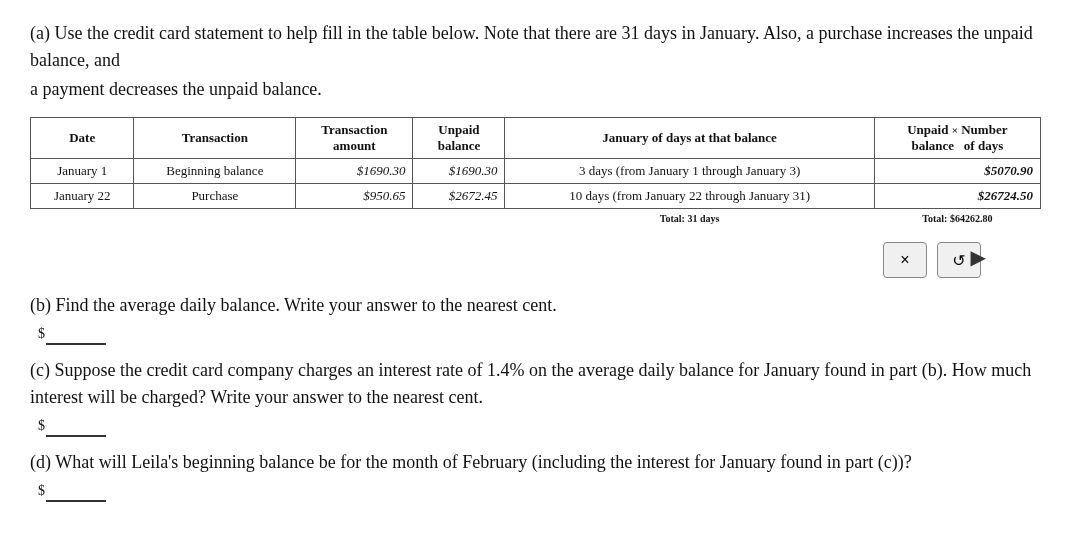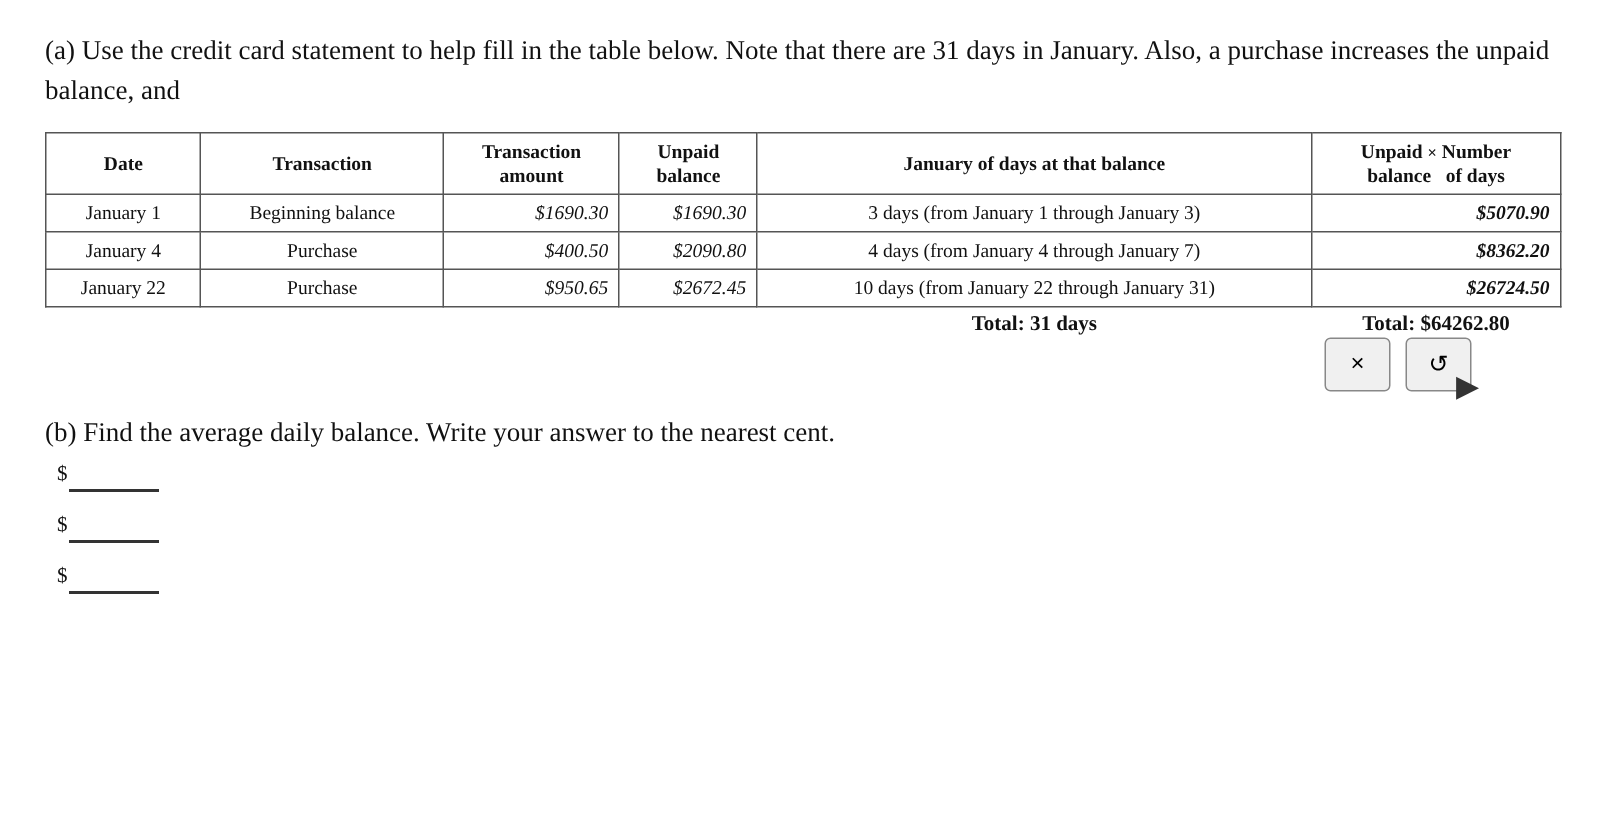--- a/index.html
+++ b/index.html
@@ -16,41 +16,41 @@
       font-size: 18px;
       line-height: 1.5;
       margin-bottom: 14px;
     }
     .intro-text p { margin-bottom: 2px; }
 
     table {
       border-collapse: collapse;
       width: 100%;
       font-size: 13px;
-      margin-bottom: 6px;
+      margin-bottom: 24px;
     }
     th, td {
       border: 1px solid #555;
       padding: 4px 7px;
       text-align: center;
       vertical-align: middle;
       white-space: nowrap;
     }
     th {
       font-weight: bold;
       background: #fff;
       font-size: 13px;
     }
     td.left-align { text-align: center; }
     td.right-align { text-align: right; font-style: italic; }
 
     .total-row td {
       border: none;
       font-weight: bold;
-      font-size: 14px;
+      font-size: 10px;
     }
     .total-left { text-align: center; }
     .total-right { }
 
     .answer-box-section {
       margin-bottom: 12px;
     }
     .question-label {
       font-size: 18px;
       line-height: 1.5;
@@ -99,20 +99,21 @@
       position: relative;
     }
   </style>
 </head>
 <body>
 
 <div class="layout">
 
   <div class="intro-text">
     <p>(a) Use the credit card statement to help fill in the table below. Note that there are 31 days in January. Also, a purchase increases the unpaid balance, and</p>
+    <p>    a payment decreases the unpaid balance.</p>
   </div>
 
   <table>
     <thead>
       <tr>
         <th>Date</th>
         <th>Transaction</th>
         <th>Transaction<br>amount</th>
         <th>Unpaid<br>balance</th>
         <th>January of days at that balance</th>
@@ -123,28 +124,20 @@
 
       <tr>
         <td class="left-align">January 1</td>
         <td class="left-align">Beginning balance</td>
         <td class="right-align">$1690.30</td>
         <td class="right-align">$1690.30</td>
         <td class="left-align">3 days (from January 1 through January 3)</td>
         <td class="right-align product-col">$5070.90</td>
       </tr>
 
-      <tr>
-        <td class="left-align">January 4</td>
-        <td class="left-align">Purchase</td>
-        <td class="right-align">$400.50</td>
-        <td class="right-align">$2090.80</td>
-        <td class="left-align">4 days (from January 4 through January 7)</td>
-        <td class="right-align product-col">$8362.20</td>
-      </tr>
 
 
       <tr>
         <td class="left-align">January 22</td>
         <td class="left-align">Purchase</td>
         <td class="right-align">$950.65</td>
         <td class="right-align">$2672.45</td>
         <td class="left-align">10 days (from January 22 through January 31)</td>
         <td class="right-align product-col">$26724.50</td>
       </tr>
@@ -174,26 +167,28 @@
 
   <div class="answer-box-section">
     <div class="question-label">(b) Find the average daily balance. Write your answer to the nearest cent.</div>
     <div class="dollar-input-wrap">
       <span class="dollar-sign">$</span>
       <input class="answer-input" type="text" value="" style="">
     </div>
   </div>
 
   <div class="answer-box-section">
+    <div class="question-label">(c) Suppose the credit card company charges an interest rate of 1.4% on the average daily balance for January found in part (b). How much interest will be charged? Write your answer to the nearest cent.</div>
     <div class="dollar-input-wrap">
       <span class="dollar-sign">$</span>
       <input class="answer-input" type="text" value="" style="">
     </div>
   </div>
 
   <div class="answer-box-section">
+    <div class="question-label">(d) What will Leila's beginning balance be for the month of February (including the interest for January found in part (c))?</div>
     <div class="dollar-input-wrap">
       <span class="dollar-sign">$</span>
       <input class="answer-input" type="text" value="" style="">
     </div>
   </div>
 
 </div>
 
 </body></html>

